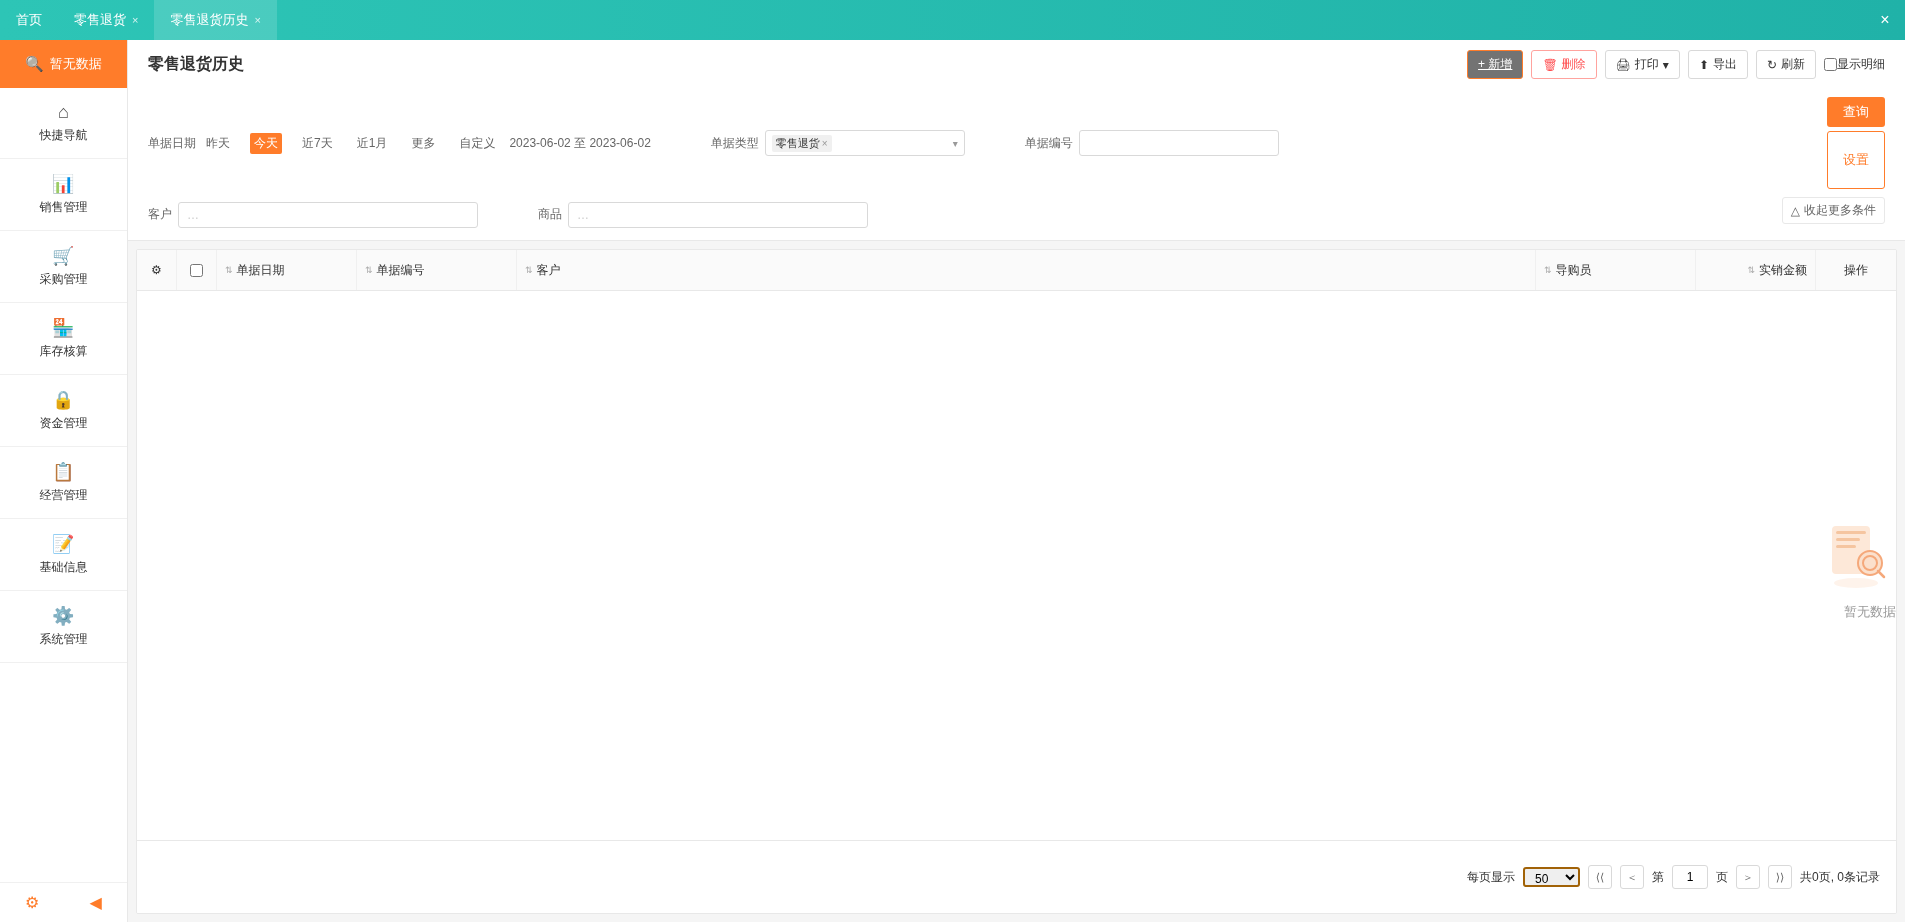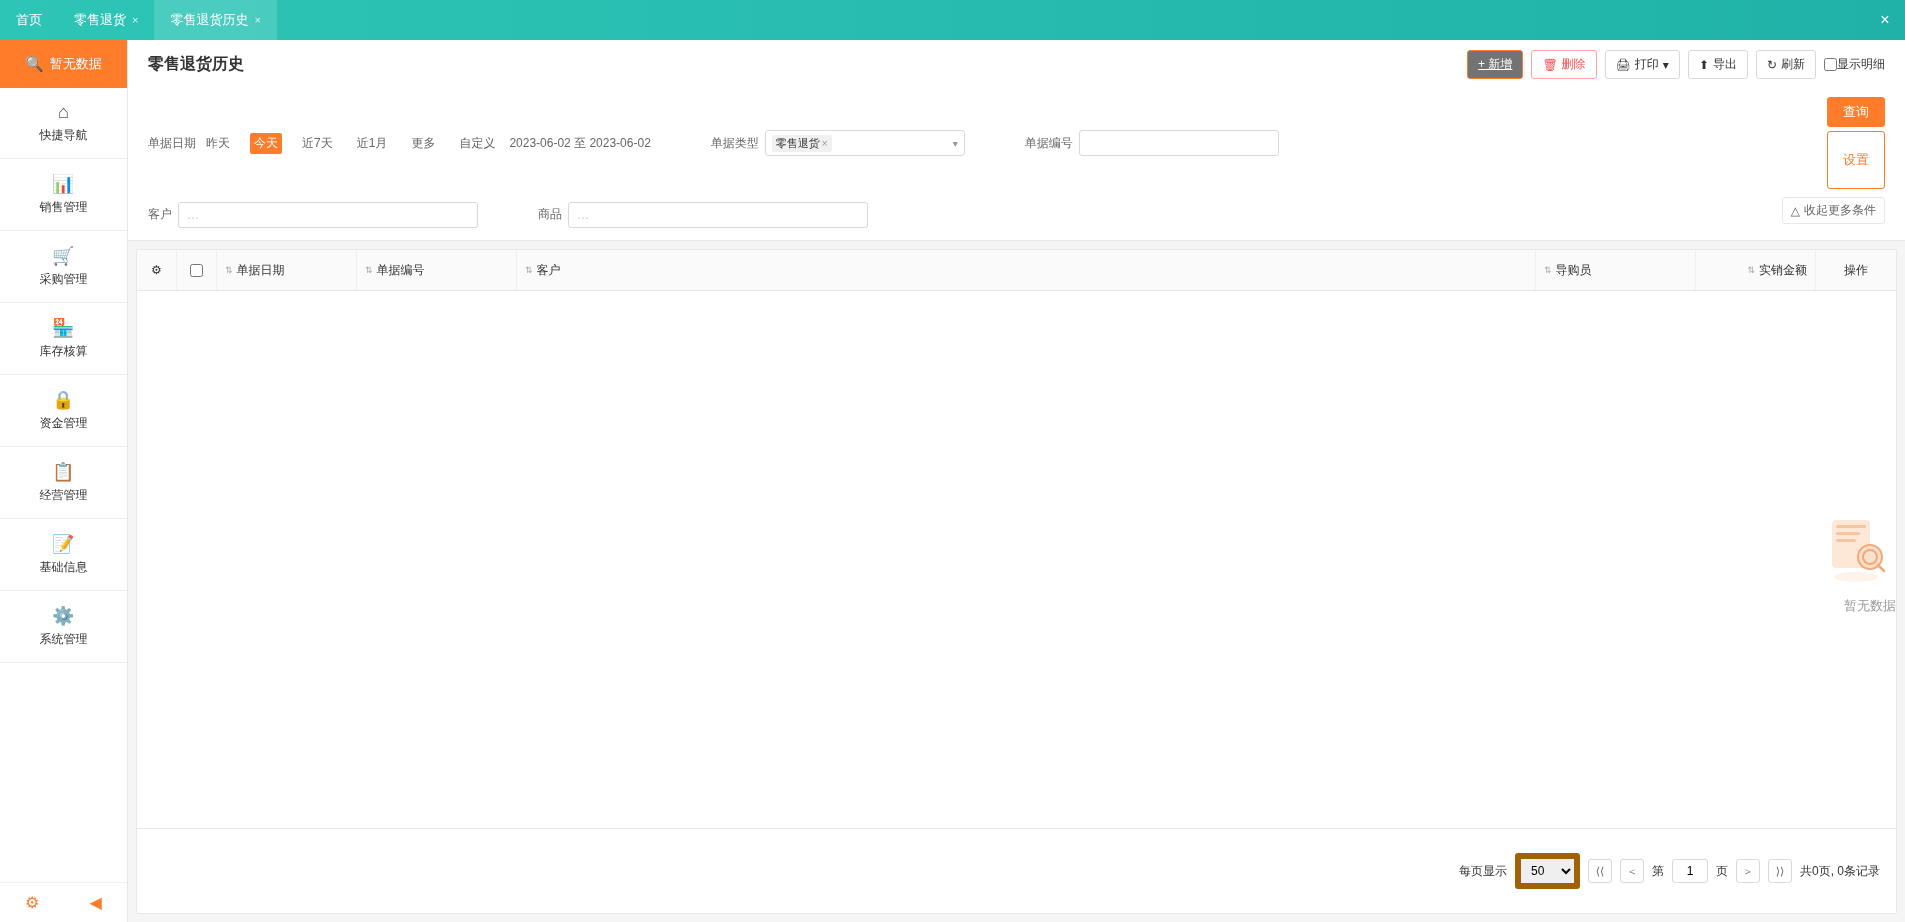--- a/index.html
+++ b/index.html
@@ -363,25 +363,25 @@
       align-items: center;
       justify-content: flex-end;
       padding: 24px 16px;
       border-top: 1px solid #e8e8e8;
       background: #fff;
       gap: 8px;
       font-size: 12px;
       color: #333;
     }
     .page-size-select {
-      border: 6px solid #a16207;
+      border: 2px solid #a16207;
       border-radius: 3px;
       padding: 2px 6px;
       font-size: 12px;
-      height: 36px;
+      height: 20px;
     }
     .page-btn {
       width: 24px;
       height: 24px;
       display: flex;
       align-items: center;
       justify-content: center;
       border: 1px solid #d9d9d9;
       border-radius: 3px;
       cursor: pointer;

